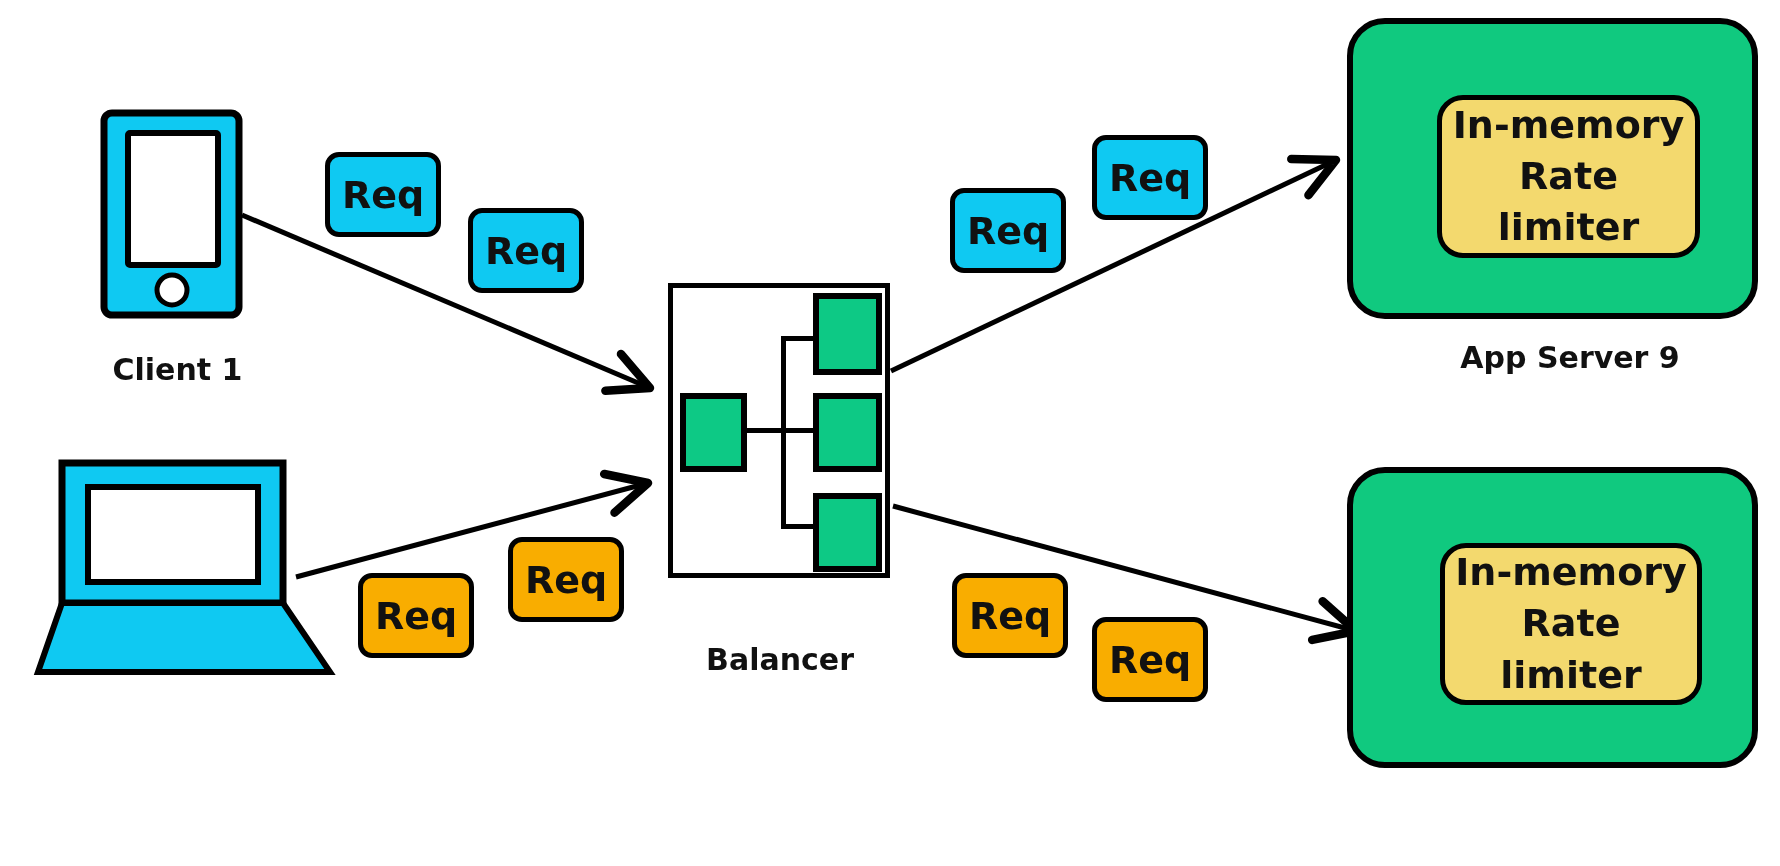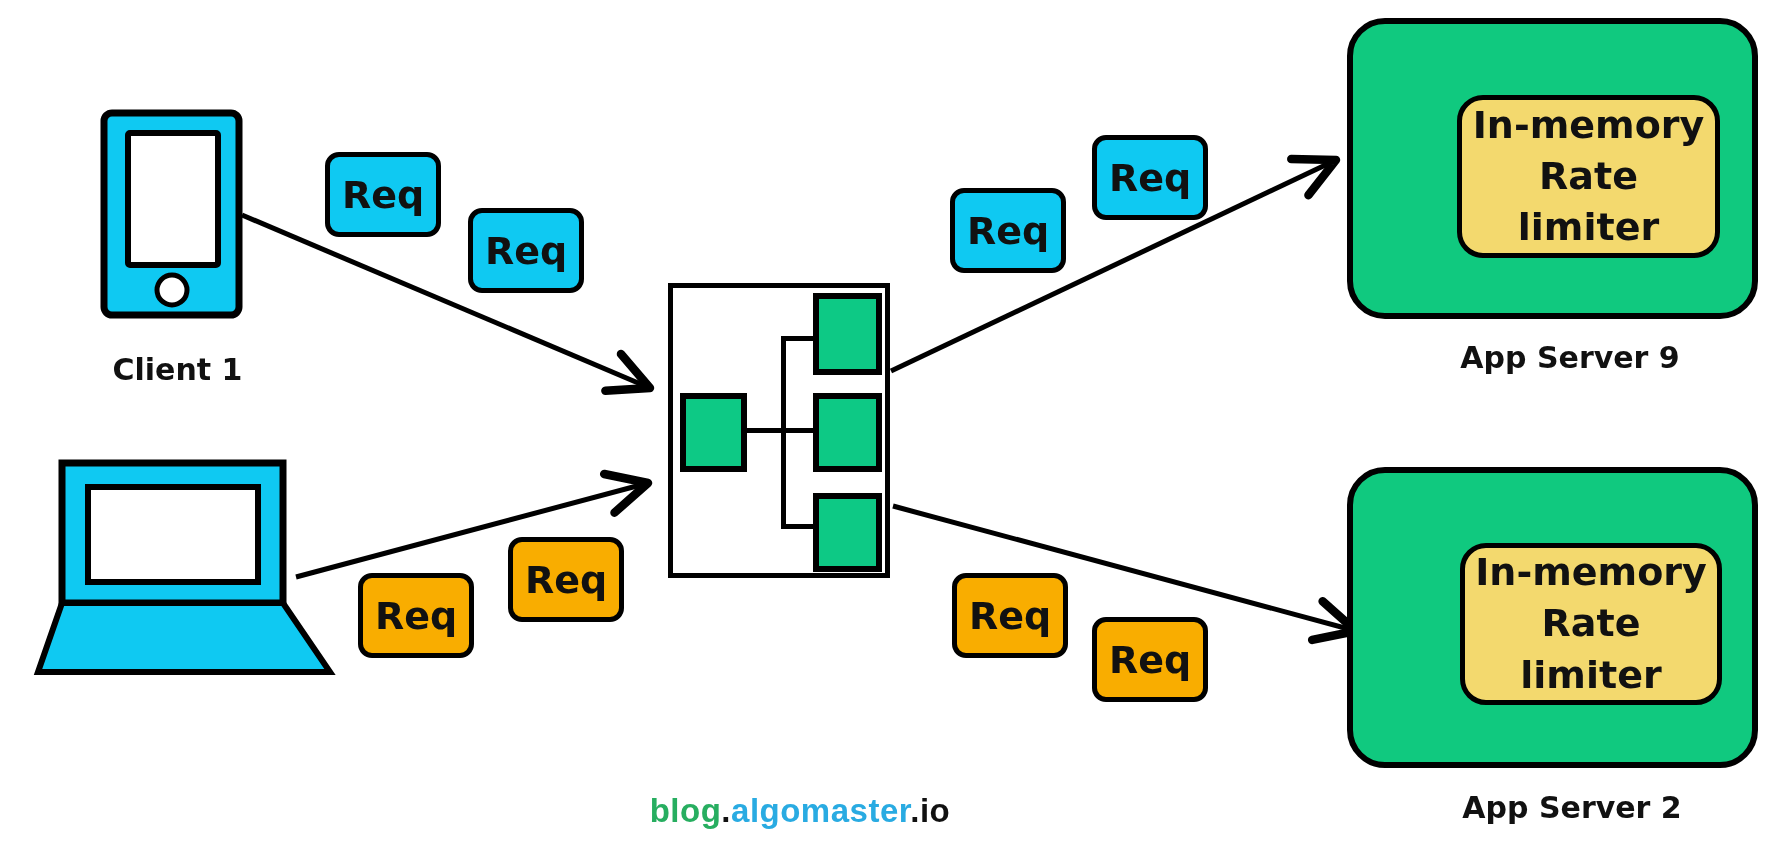--- a/index.html
+++ b/index.html
@@ -77,21 +77,20 @@
     border-radius: 26px;
     display: flex;
     flex-direction: column;
     align-items: center;
     justify-content: center;
     font-size: 38px;
     font-weight: 700;
     color: #111;
     line-height: 1.35;
     text-align: center;
-    margin-left: 20px;
   }
 
   .footer {
     position: absolute;
     left: 560px; top: 792px;
     width: 480px;
     text-align: center;
     font-family: "Liberation Sans", sans-serif;
     font-size: 33px;
     font-weight: 700;
@@ -168,33 +167,30 @@
   <div class="lb-box"></div>
   <div class="lb-line" style="left:747px; top:428px; width:66px; height:5px;"></div>
   <div class="lb-line" style="left:781px; top:336px; width:5px; height:193px;"></div>
   <div class="lb-line" style="left:786px; top:336px; width:27px; height:5px;"></div>
   <div class="lb-line" style="left:786px; top:524px; width:27px; height:5px;"></div>
   <div class="lb-square" style="left:680px; top:393px; width:67px; height:79px;"></div>
   <div class="lb-square" style="left:813px; top:293px; width:69px; height:82px;"></div>
   <div class="lb-square" style="left:813px; top:393px; width:69px; height:79px;"></div>
   <div class="lb-square" style="left:813px; top:493px; width:69px; height:79px;"></div>
   <div class="node-label" style="left:655px; top:628px; width:250px; line-height:64px;">
+    <span style="display:block;">Balancer</span>
   </div>
 
   <div class="server-box" style="left:1347px; top:18px;"></div>
   <div class="limiter-box" style="left:1437px; top:95px; width:263px; height:163px;">
     <span>In-memory</span>
     <span>Rate limiter</span>
   </div>
   <div class="node-label" style="left:1395px; top:338px; width:350px;">App Server 9</div>
 
   <div class="server-box" style="left:1347px; top:467px;"></div>
   <div class="limiter-box" style="left:1440px; top:543px; width:262px; height:162px;">
     <span>In-memory</span>
     <span>Rate limiter</span>
   </div>
-  <div class="node-label" style="left:1397px; top:788px; width:350px;">App Server 2</div>
 
-  <div class="footer">
-    <span class="seg-green">blog</span><span class="seg-black">.</span><span class="seg-blue">algomaster</span><span class="seg-black">.</span><span class="seg-black">io</span>
-  </div>
 
 </div>
 
 </body></html>

